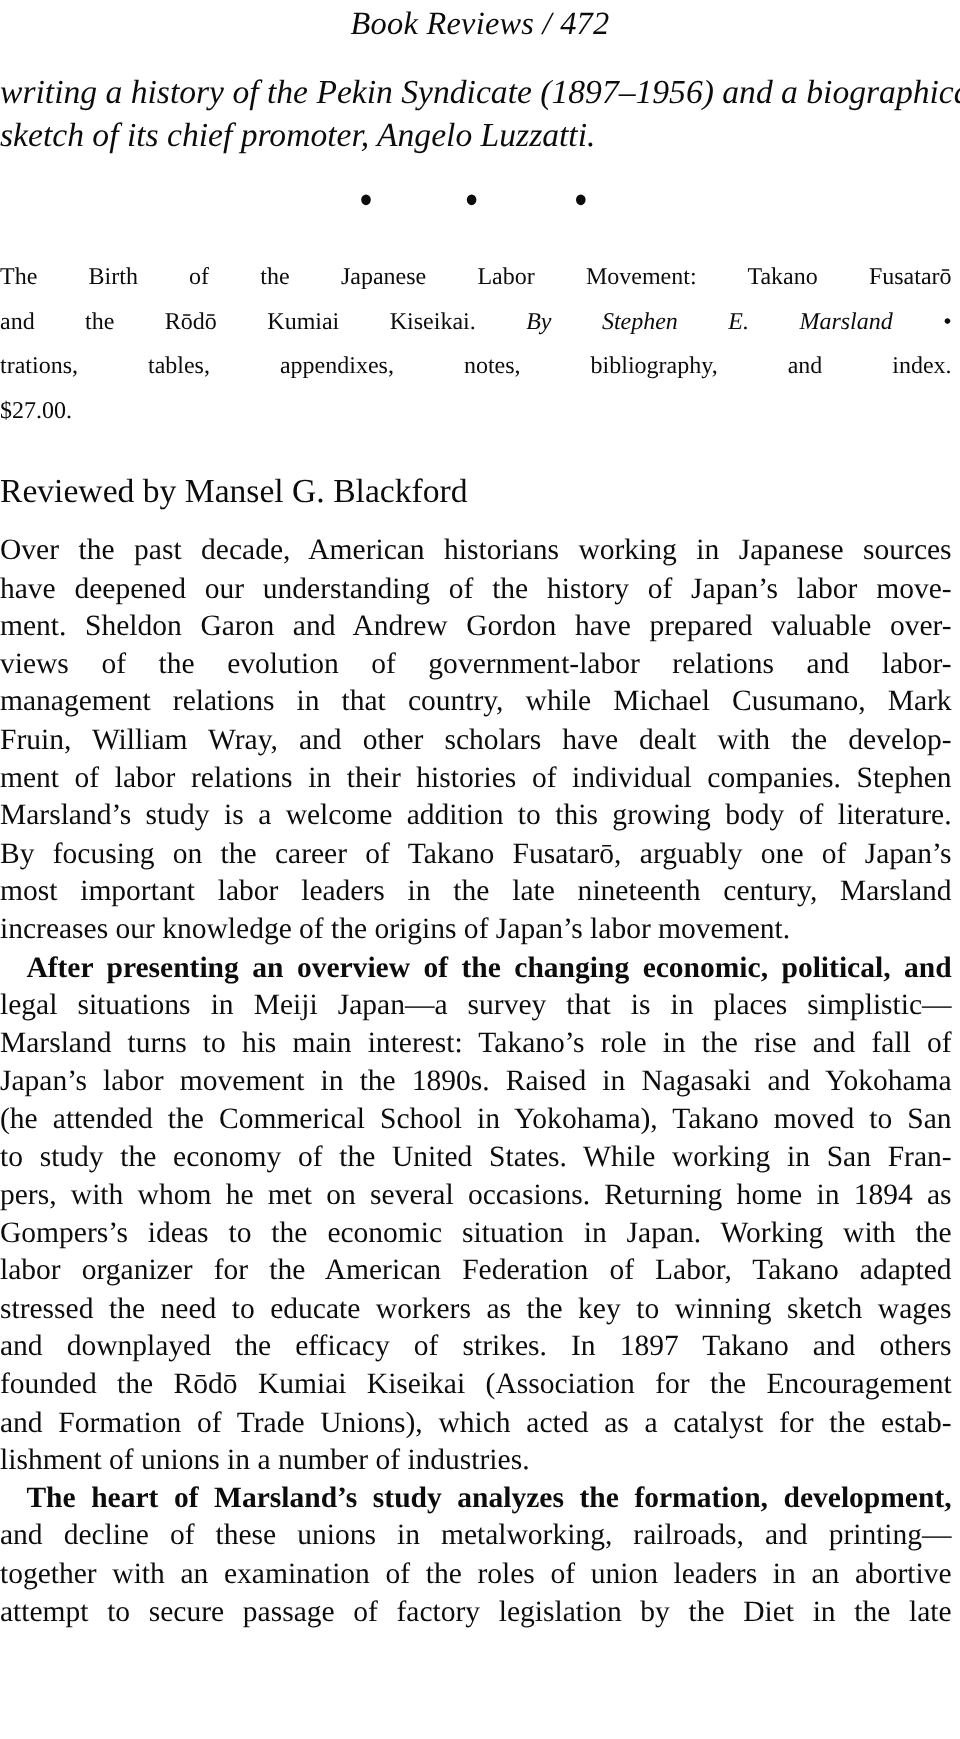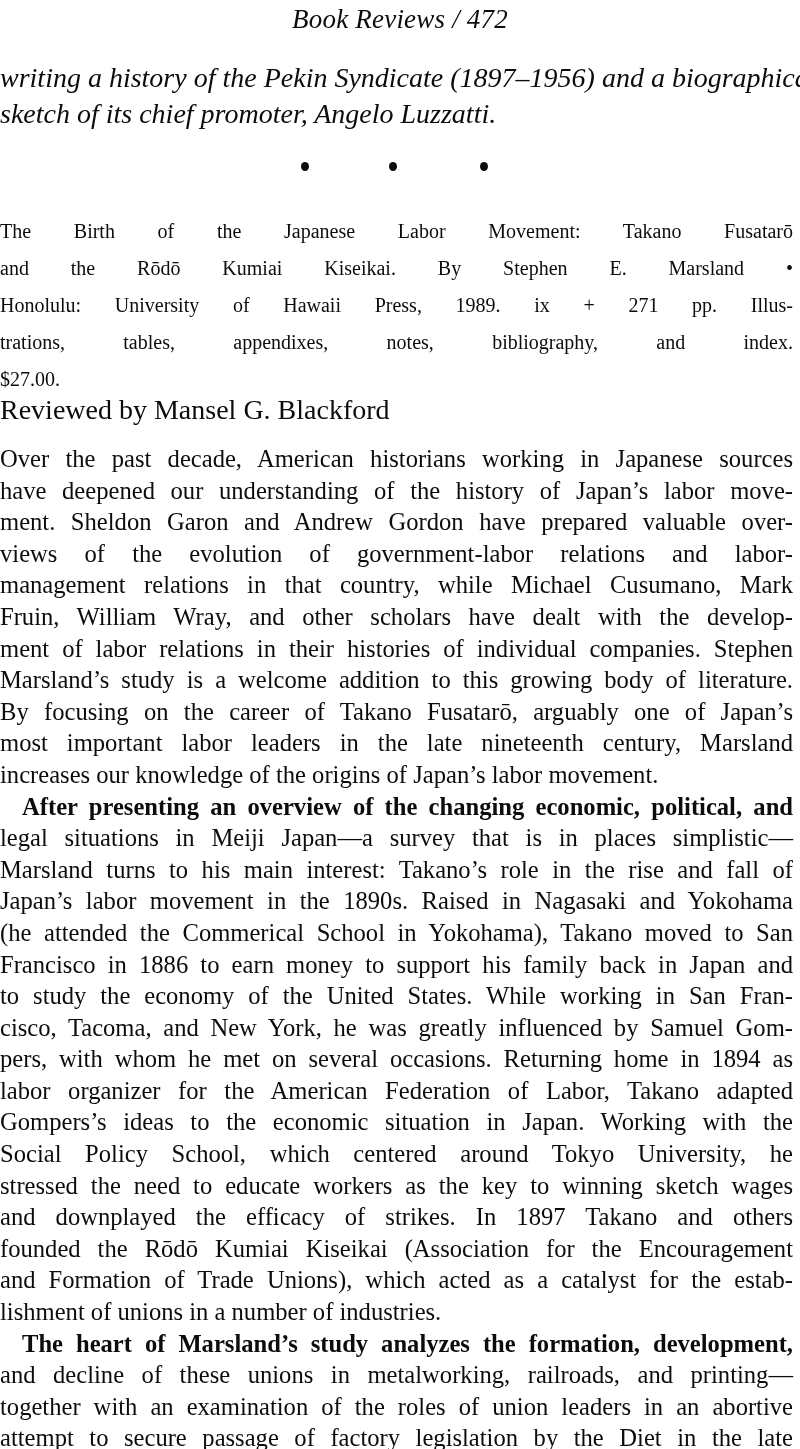--- a/index.html
+++ b/index.html
@@ -69,20 +69,21 @@
       height: 9px;
       border-radius: 50%;
       background: #0c0c0c;
     }
     .citation {
       top: 213px;
       font-size: 20px;
       line-height: 37px;
     }
     .citation .it {
+      font-style: italic;
     }
     .reviewer {
       position: absolute;
       top: 392px;
       left: 0;
       width: 800px;
       text-align: left;
       font-size: 28px;
       line-height: 36px;
     }
@@ -118,21 +119,20 @@
 
   <div class="ornament">
     <span class="dot" style="left:301px"></span>
     <span class="dot" style="left:389px"></span>
     <span class="dot" style="left:480px"></span>
   </div>
 
   <div class="block citation">
     <span class="line">The Birth of the Japanese Labor Movement: Takano Fusatarō</span>
     <span class="line"><span>and the Rōdō Kumiai Kiseikai.</span> <span class="it">By Stephen E. Marsland</span> <span>•</span></span>
-    <span class="line">Honolulu: University of Hawaii Press, 1989. ix + 271 pp. Illus-</span>
     <span class="line">trations, tables, appendixes, notes, bibliography, and index.</span>
     <span class="line last">$27.00.</span>
   </div>
 
   <div class="reviewer">Reviewed by Mansel G. Blackford</div>
 
   <div class="block body-text">
     <div>
       <span class="line">Over the past decade, American historians working in Japanese sources</span>
       <span class="line">have deepened our understanding of the history of Japan’s labor move-</span>
@@ -145,27 +145,24 @@
       <span class="line">By focusing on the career of Takano Fusatarō, arguably one of Japan’s</span>
       <span class="line">most important labor leaders in the late nineteenth century, Marsland</span>
       <span class="line last">increases our knowledge of the origins of Japan’s labor movement.</span>
     </div>
     <div>
       <span class="line indent">After presenting an overview of the changing economic, political, and</span>
       <span class="line">legal situations in Meiji Japan—a survey that is in places simplistic—</span>
       <span class="line">Marsland turns to his main interest: Takano’s role in the rise and fall of</span>
       <span class="line">Japan’s labor movement in the 1890s. Raised in Nagasaki and Yokohama</span>
       <span class="line">(he attended the Commerical School in Yokohama), Takano moved to San</span>
-      <span class="line">Francisco in 1886 to earn money to support his family back in Japan and</span>
       <span class="line">to study the economy of the United States. While working in San Fran-</span>
-      <span class="line">cisco, Tacoma, and New York, he was greatly influenced by Samuel Gom-</span>
       <span class="line">pers, with whom he met on several occasions. Returning home in 1894 as</span>
+      <span class="line">Gompers’s ideas to the economic situation in Japan. Working with the</span>
       <span class="line">labor organizer for the American Federation of Labor, Takano adapted</span>
-      <span class="line">Gompers’s ideas to the economic situation in Japan. Working with the</span>
-      <span class="line">Social Policy School, which centered around Tokyo University, he</span>
       <span class="line">stressed the need to educate workers as the key to winning sketch wages</span>
       <span class="line">and downplayed the efficacy of strikes. In 1897 Takano and others</span>
       <span class="line">founded the Rōdō Kumiai Kiseikai (Association for the Encouragement</span>
       <span class="line">and Formation of Trade Unions), which acted as a catalyst for the estab-</span>
       <span class="line last">lishment of unions in a number of industries.</span>
     </div>
     <div>
       <span class="line indent">The heart of Marsland’s study analyzes the formation, development,</span>
       <span class="line">and decline of these unions in metalworking, railroads, and printing—</span>
       <span class="line">together with an examination of the roles of union leaders in an abortive</span>

